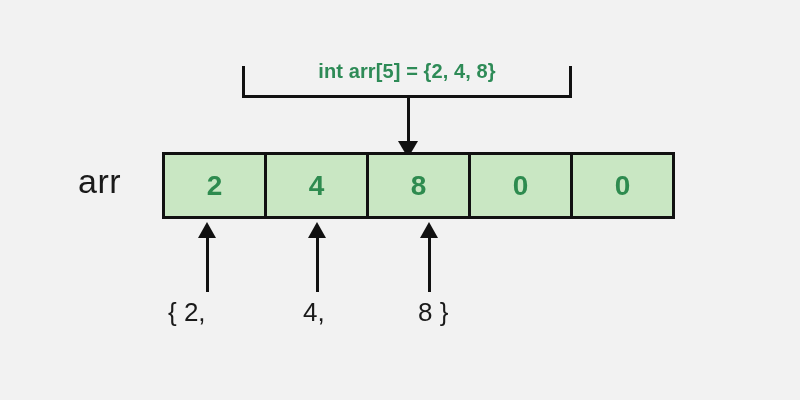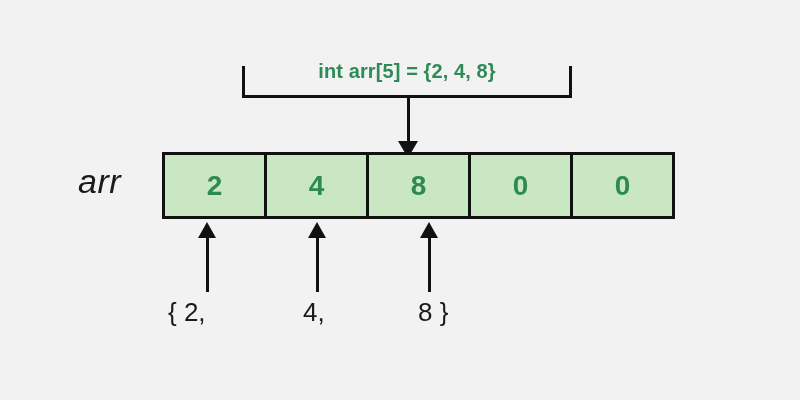--- a/index.html
+++ b/index.html
@@ -74,21 +74,20 @@
 
   
   .arr-label {
     position: absolute;
     left: 78px;
     top: 162px;
     font-size: 34px;
     color: #1a1a1a;
     font-weight: normal;
     letter-spacing: 0.5px;
-    font-style: italic;
   }
 
   
   .array {
     position: absolute;
     left: 162px;
     top: 152px;
     display: flex;
     border: 3px solid #111111;
     background: #c9e7c3;

